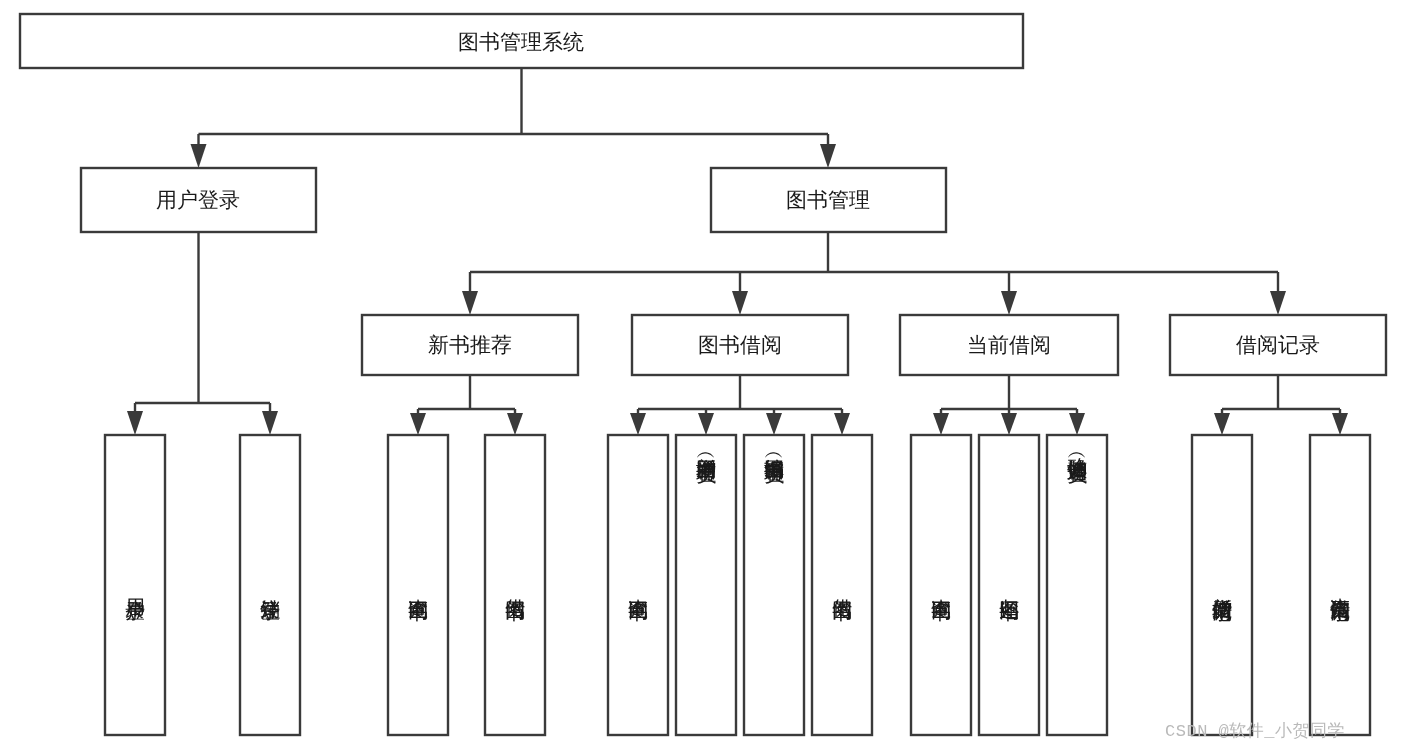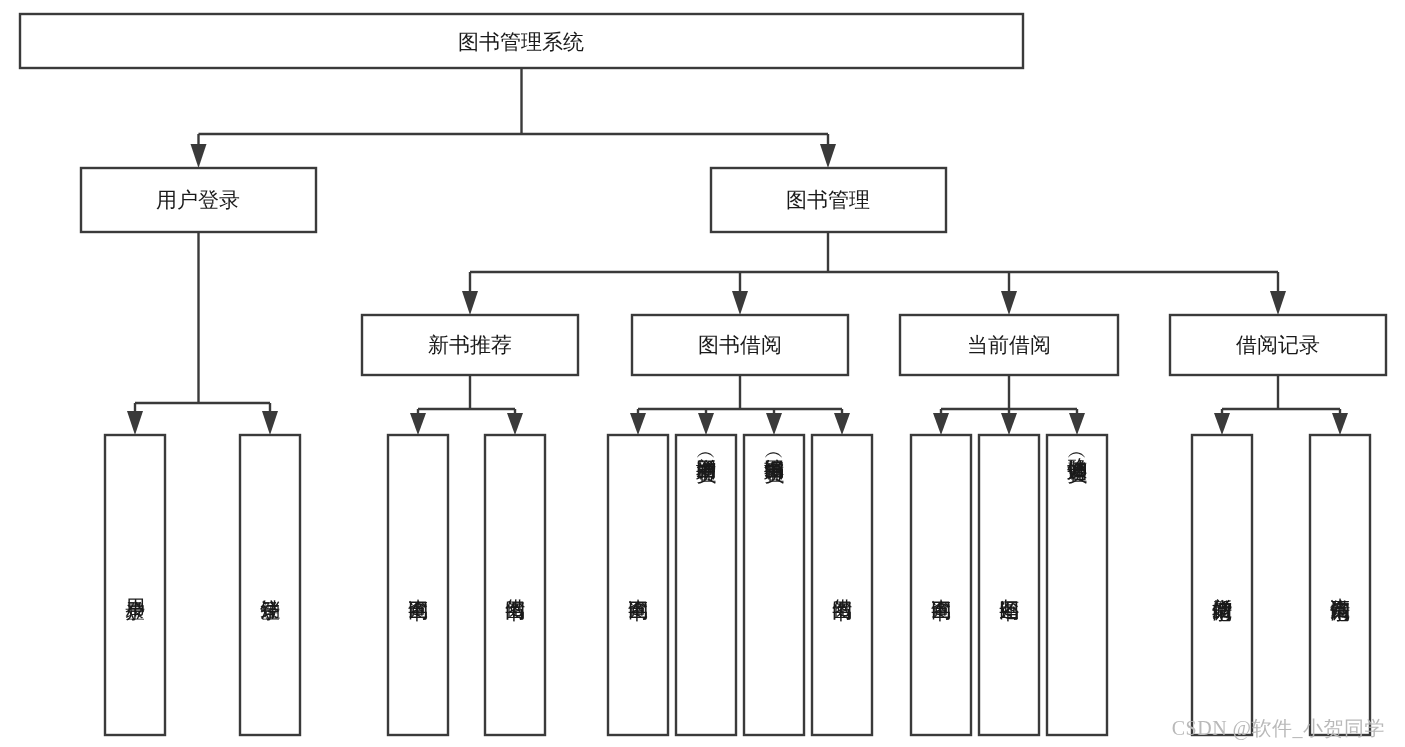--- a/index.html
+++ b/index.html
@@ -10,21 +10,20 @@
   body {
     width: 1405px;
     height: 747px;
     font-family: "Liberation Sans", "DejaVu Sans", sans-serif;
     overflow: hidden;
   }
   #chart-root {
     position: relative;
     width: 1353px;
     height: 747px;
-    padding-left: 40px;
   }
   svg.diagram {
     position: absolute;
     top: 0;
     left: 0;
     width: 1405px;
     height: 747px;
     display: block;
   }
   .node-box {
@@ -59,22 +58,22 @@
     color: #1a1a1a;
     letter-spacing: 1px;
     white-space: nowrap;
     text-align: center;
     pointer-events: none;
   }
   .watermark {
     position: absolute;
     right: 8px;
     bottom: 5px;
-    font-family: Liberation Serif, serif;
-    font-size: 20px;
+    font-family: Liberation Mono, monospace;
+    font-size: 17px;
     color: #b9b9b9;
     letter-spacing: 0.5px;
     white-space: nowrap;
   }
 </style>
 </head>
 <body>
 
 <div id="chart-root">
 

